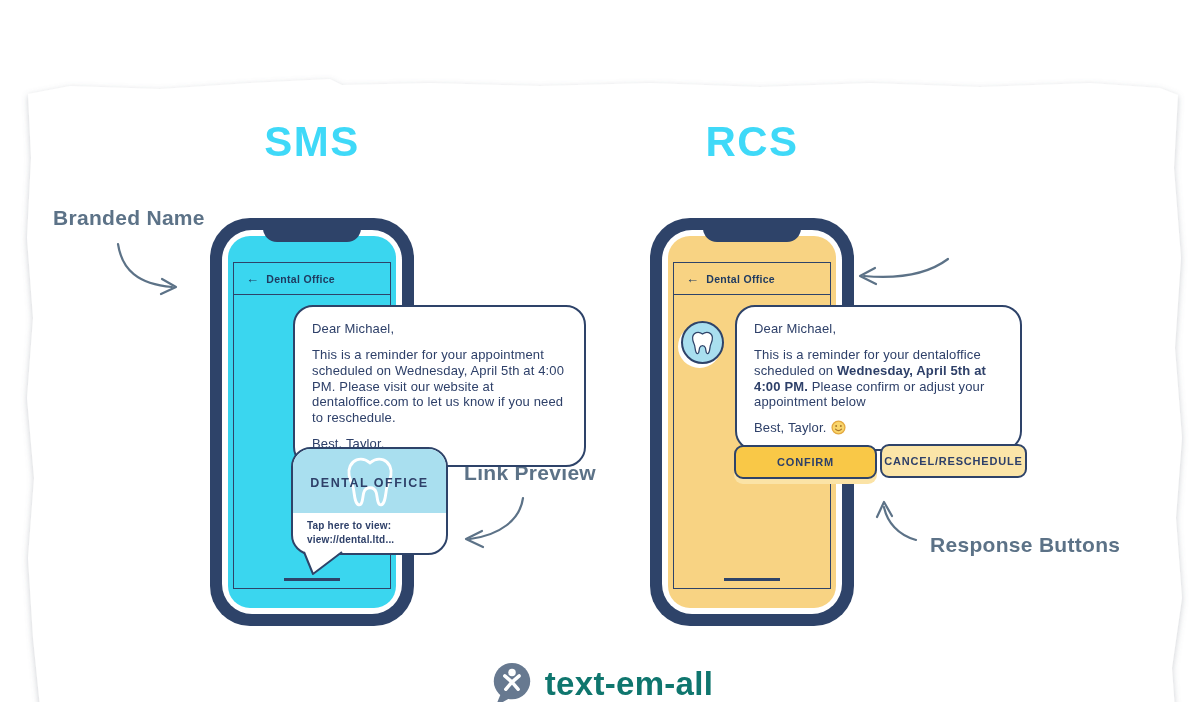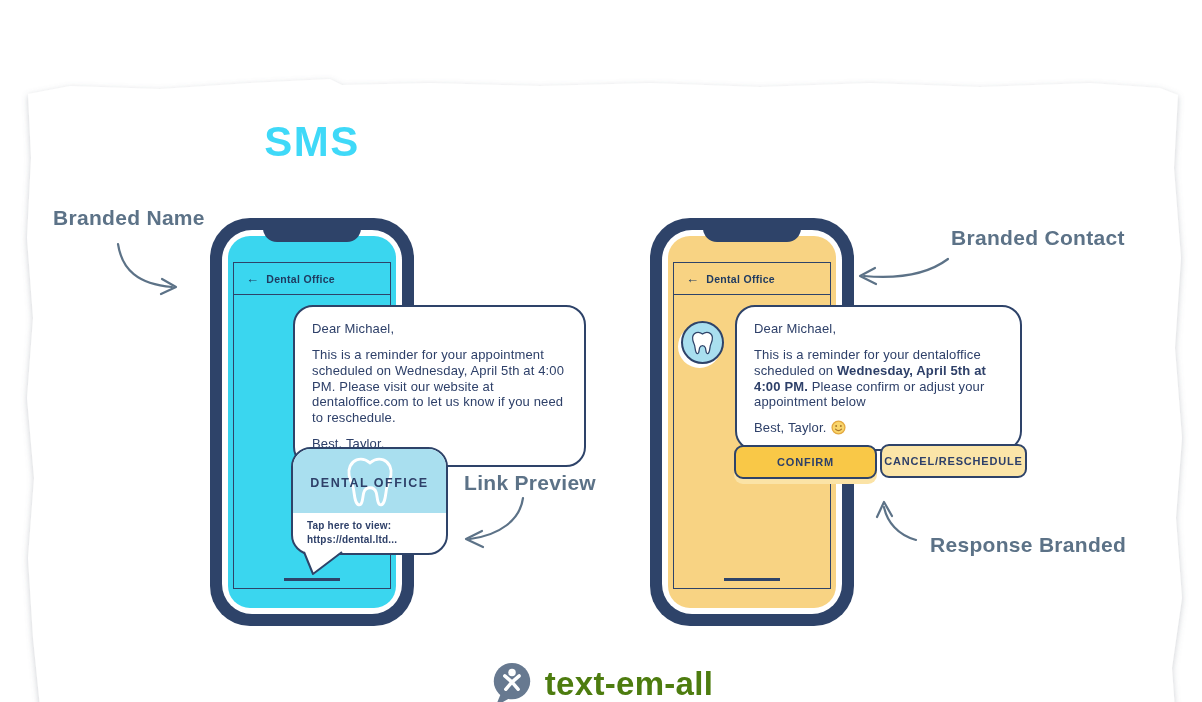--- a/index.html
+++ b/index.html
@@ -92,40 +92,41 @@
     white-space:nowrap; z-index:4; cursor:pointer;
   }
   #confirm-btn { left:734px; top:397px; width:143px; background:#F9C847; box-shadow:0 5px 0 0 #FBE3A6; }
   #cancel-btn { left:880px; top:396px; width:147px; background:#FBE5A8; }
 
   
   #logo {
     position:absolute; left:0; right:0; top:612px; height:48px;
     display:flex; align-items:center; justify-content:center; gap:10px;
   }
-  #logo-text { color:#4d7c0f; font-size:33px; font-weight:700; letter-spacing:.3px; }
+  #logo-text { color:#0f766e; font-size:33px; font-weight:700; letter-spacing:.3px; }
 </style>
 </head>
 <body>
 
 <div id="canvas">
 
   <svg class="layer" width="1202" height="702">
     <defs>
       <filter id="paperShadow" x="-5%" y="-5%" width="110%" height="110%">
         <feDropShadow dx="0" dy="2" stdDeviation="3" flood-color="#6b7280" flood-opacity="0.35"></feDropShadow>
       </filter>
     </defs>
     <path filter="url(#paperShadow)" fill="#ffffff" d="M28 46 L70 38 L160 41 L250 35 L330 31 L342 37 L430 35 L540 38 L650 35 L760 39 L870 35 L980 39 L1090 35 L1160 40 L1178 47
       L1174 120 L1181 210 L1175 300 L1182 390 L1176 470 L1182 550 L1172 620 L1175 662
       L1080 668 L985 661 L890 669 L795 663 L700 671 L605 664 L510 672 L415 666 L320 674 L225 668 L130 664 L95 667 L40 659
       L33 590 L28 510 L34 430 L27 350 L33 270 L27 190 L31 110 Z"></path>
   </svg>
 
   <div class="big-title" id="sms-title">SMS</div>
+  <div class="big-title" id="rcs-title">RCS</div>
 
   <div class="phone" style="left:210px; top:170px;">
     <div class="bezel">
       <div class="screen screen-cyan" style="position:absolute; inset:6px; ">
         <div class="hdr-box">
           <span class="back-arrow">←</span>
           <span>Dental Office</span>
         </div>
         <div class="content-box"></div>
         <div class="home-line"></div>
@@ -156,21 +157,21 @@
 
   <div id="link-card">
     <div class="card-top">
       <svg class="card-tooth" width="58" height="60" viewBox="0 0 24 25">
         <path d="M12 4.5 C10.4 3.2 8.2 2.6 6.4 3.3 C3.9 4.3 2.8 7 3.3 9.8 C3.6 11.6 4.5 13 5 14.8 C5.5 16.8 5.5 21.5 7.3 22 C9 22.4 8.9 18.6 9.4 16.9 C9.8 15.6 10.6 14.9 12 14.9 C13.4 14.9 14.2 15.6 14.6 16.9 C15.1 18.6 15 22.4 16.7 22 C18.5 21.5 18.5 16.8 19 14.8 C19.5 13 20.4 11.6 20.7 9.8 C21.2 7 20.1 4.3 17.6 3.3 C15.8 2.6 13.6 3.2 12 4.5 Z" fill="none" stroke="#ffffff" stroke-width="1.2"></path>
       </svg>
       <div class="card-name">DENTAL OFFICE</div>
     </div>
     <div class="card-bottom">
       <div>Tap here to view:</div>
-      <div>https://dental.ltd...</div>
+      <div>view://dental.ltd...</div>
     </div>
   </div>
   <svg id="card-tail" width="50" height="28">
     <polygon points="4,0 42,0 13,24" fill="#ffffff"></polygon>
     <path d="M4 1 L13 23 L42 1" stroke="#2E4369" stroke-width="2" fill="none" stroke-linejoin="round"></path>
   </svg>
 
   <div class="avatar">
     <svg width="27" height="28" viewBox="0 0 24 25">
       <path d="M12 4.5 C10.4 3.2 8.2 2.6 6.4 3.3 C3.9 4.3 2.8 7 3.3 9.8 C3.6 11.6 4.5 13 5 14.8 C5.5 16.8 5.5 21.5 7.3 22 C9 22.4 8.9 18.6 9.4 16.9 C9.8 15.6 10.6 14.9 12 14.9 C13.4 14.9 14.2 15.6 14.6 16.9 C15.1 18.6 15 22.4 16.7 22 C18.5 21.5 18.5 16.8 19 14.8 C19.5 13 20.4 11.6 20.7 9.8 C21.2 7 20.1 4.3 17.6 3.3 C15.8 2.6 13.6 3.2 12 4.5 Z" fill="#ffffff" stroke="#2E4369" stroke-width="1.1"></path>
@@ -198,23 +199,22 @@
       <path d="M948 211 C928 226 898 231 864 228"></path>
       <path d="M875 220 L860 228 L876 236"></path>
       <path d="M523 450 C520 472 500 487 470 491"></path>
       <path d="M482 483 L466 491 L483 499"></path>
       <path d="M916 492 C898 487 887 474 884 459"></path>
       <path d="M877 469 L884 454 L892 468"></path>
     </g>
   </svg>
 
   <div class="annotation" style="left:53px; top:158px;">Branded Name</div>
-  <div class="annotation" style="left:951px; top:178px;">Branded Contact</div>
-  <div class="annotation" style="left:464px; top:423px;">Link Preview</div>
-  <div class="annotation" style="left:930px; top:485px;">Response Branded</div>
+  <div class="annotation" style="left:464px; top:413px;">Link Preview</div>
+  <div class="annotation" style="left:930px; top:485px;">Response Buttons</div>
 
   <div id="logo">
     <svg width="46" height="48" viewBox="0 0 48 50">
       <circle cx="24" cy="22" r="19" fill="#677990"></circle>
       <path d="M12 36 L7 48 L21 40 Z" fill="#677990"></path>
       <g stroke="#ffffff" stroke-width="3.6" stroke-linecap="round" fill="none">
         <path d="M16.5 16.5 L24 23"></path>
         <path d="M31.5 16.5 L24 23"></path>
         <path d="M24 23 L17.5 30.5"></path>
         <path d="M24 23 L30.5 30.5"></path>

